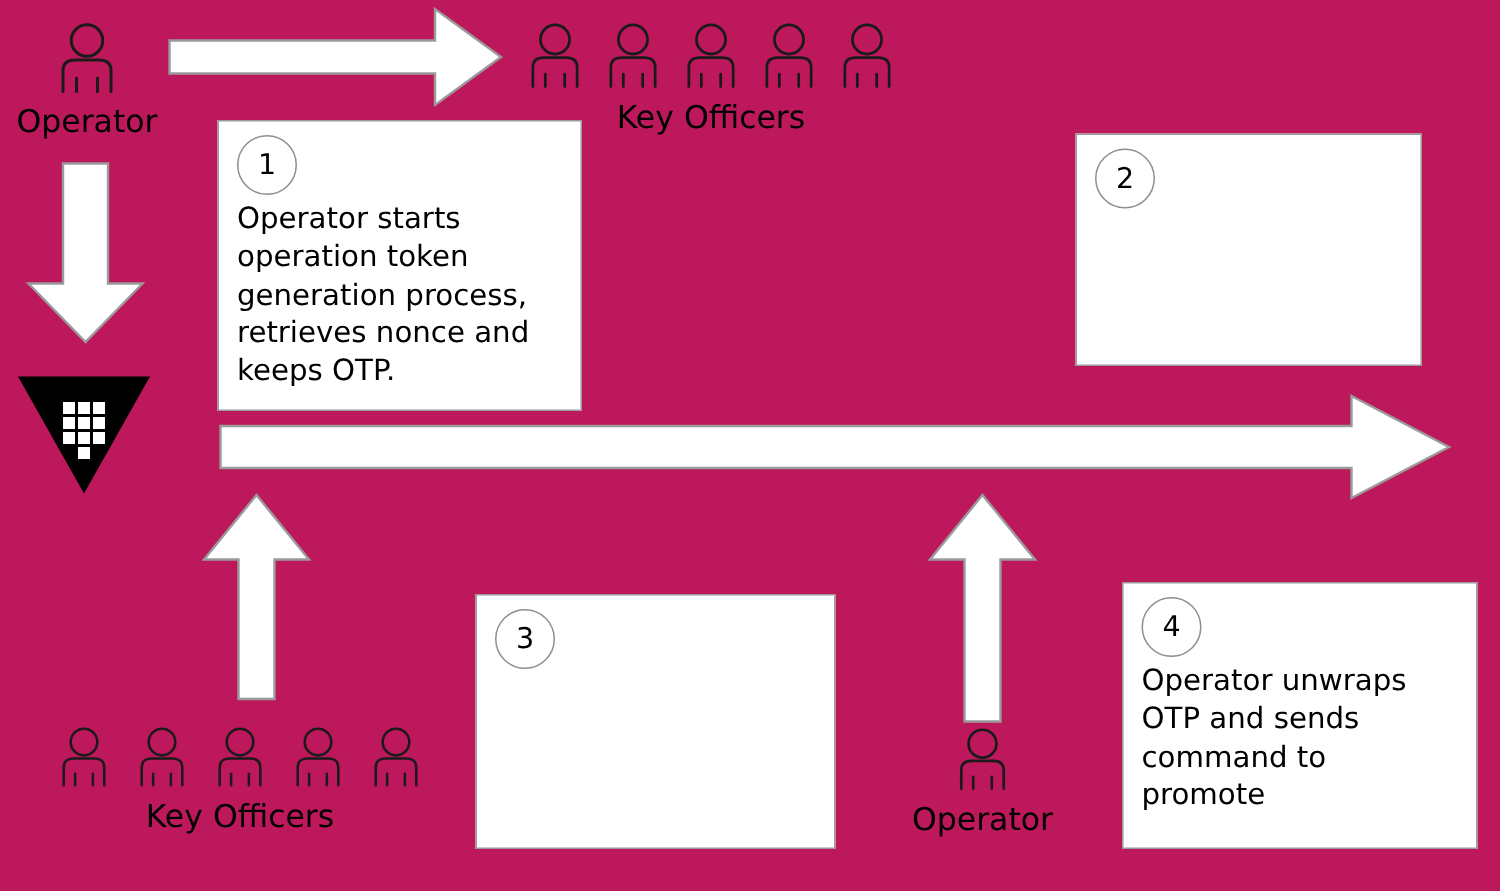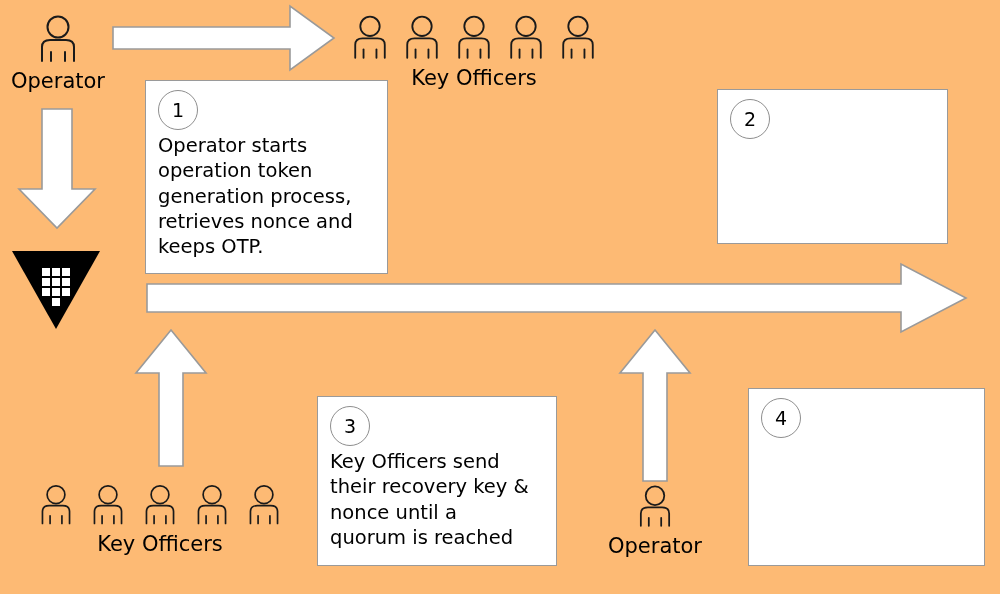--- a/index.html
+++ b/index.html
@@ -7,21 +7,21 @@
     padding: 0;
     background: #ffffff;
   }
   body {
     font-family: "DejaVu Sans", "Liberation Sans", sans-serif;
   }
   #canvas {
     position: relative;
     width: 1000px;
     height: 594px;
-    background: #fdba74;
+    background: #be185d;
     overflow: hidden;
   }
 
   
   .actor-group { position: absolute; display: flex; flex-direction: column; align-items: center; }
   .actor-row { display: flex; flex-direction: row; align-items: flex-end; }
   .person { display: block; }
   .actor-label {
     font-size: 21px;
     color: #000000;
@@ -231,37 +231,37 @@
           <line x1="19" y1="38" x2="19" y2="47" stroke="#1a1a1a" stroke-width="2" stroke-linecap="round"></line>
           <line x1="33" y1="38" x2="33" y2="47" stroke="#1a1a1a" stroke-width="2" stroke-linecap="round"></line>
         </svg>
       </span>
     </div>
     <div class="actor-label">Key Officers</div>
   </div>
 
   <div class="callout" style="left:317px; top:396px; width:240px; height:170px;">
     <div class="badge">3</div>
-    <div class="callout-text">Key Officers send
-their recovery key &amp;
-nonce until a
-quorum is reached</div>
   </div>
 
   <div class="actor-group" style="left:605px; top:484px; width:100px;">
     <div class="actor-row">
       <span class="person">
         <svg width="46" height="43" viewBox="0 0 52 48">
           <circle cx="26" cy="13" r="10.5" fill="none" stroke="#1a1a1a" stroke-width="2"></circle>
           <path d="M10 47 L10 33 Q10 26 18 26 L34 26 Q42 26 42 33 L42 47" fill="none" stroke="#1a1a1a" stroke-width="2" stroke-linecap="round"></path>
           <line x1="19" y1="38" x2="19" y2="47" stroke="#1a1a1a" stroke-width="2" stroke-linecap="round"></line>
           <line x1="33" y1="38" x2="33" y2="47" stroke="#1a1a1a" stroke-width="2" stroke-linecap="round"></line>
         </svg>
       </span>
     </div>
     <div class="actor-label">Operator</div>
   </div>
 
   <div class="callout" style="left:748px; top:388px; width:237px; height:178px;">
     <div class="badge">4</div>
+    <div class="callout-text">Operator unwraps
+OTP and sends
+command to
+promote</div>
   </div>
 
 </div>
 
 </body></html>

